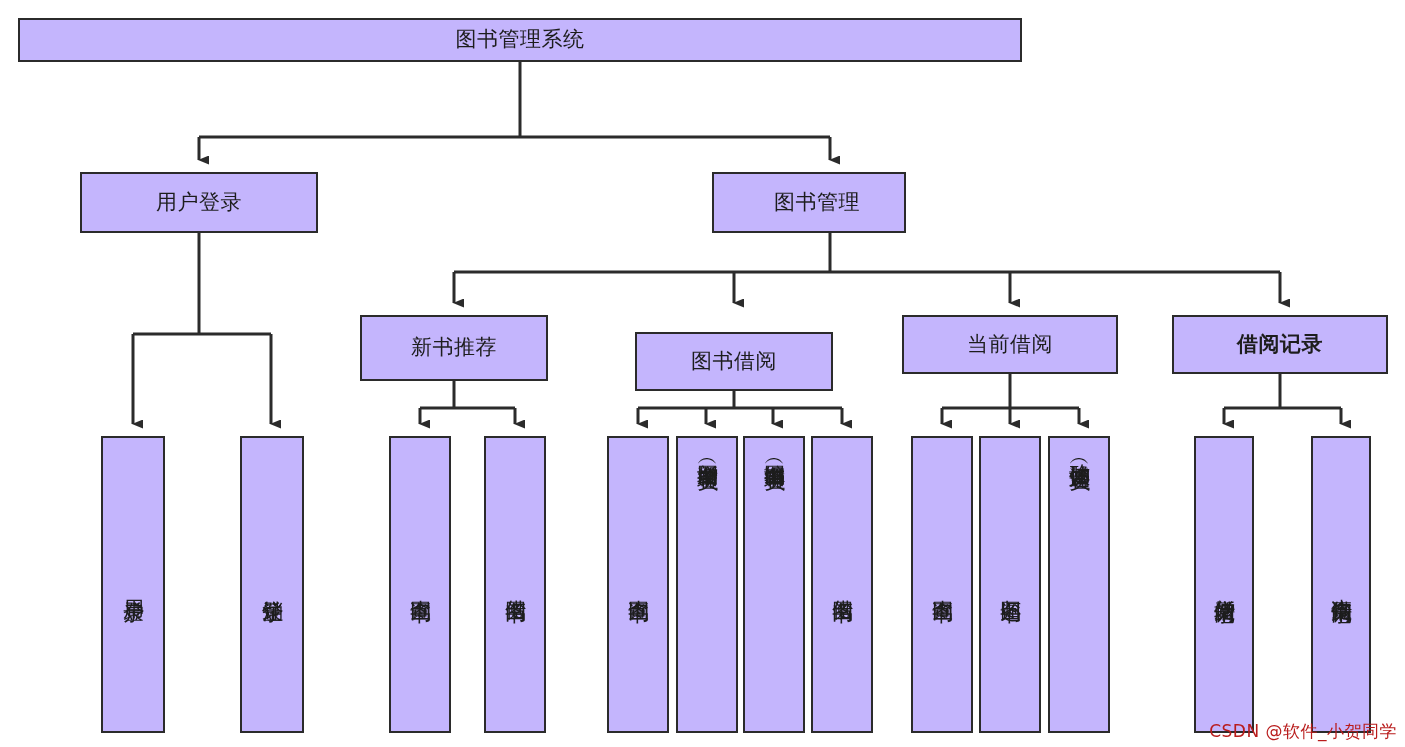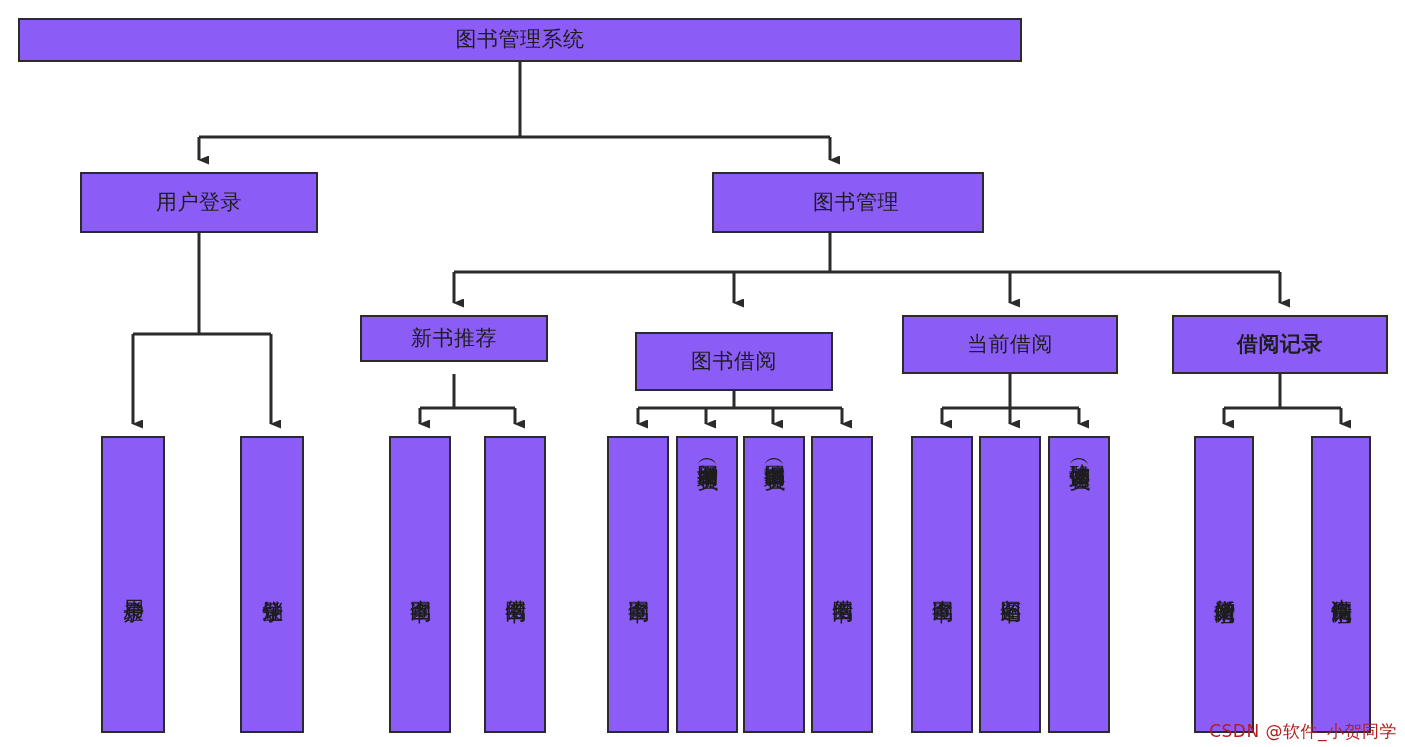--- a/index.html
+++ b/index.html
@@ -21,21 +21,21 @@
     position: absolute;
     left: 0;
     top: 0;
     width: 1405px;
     height: 747px;
   }
   .node-box {
     position: absolute;
     box-sizing: border-box;
     border: 2px solid #2b2b2b;
-    background: #8b5cf6;
+    background: #c4b5fd;
     display: flex;
     align-items: center;
     justify-content: center;
     color: #1d1d1d;
     overflow: hidden;
   }
   .node-h {
     font-size: 21px;
     letter-spacing: 0.5px;
     line-height: 1.1;
@@ -138,25 +138,25 @@
   </svg>
 
   <div class="node-box node-h" style="left:18px; top:18px; width:1004px; height:44px;">
     <span>图书管理系统</span>
   </div>
 
   <div class="node-box node-h" style="left:80px; top:172px; width:238px; height:61px;">
     <span>用户登录</span>
   </div>
 
-  <div class="node-box node-h" style="left:712px; top:172px; width:272px; height:61px;padding-left:16px;">
+  <div class="node-box node-h" style="left:712px; top:172px; width:194px; height:61px;padding-left:16px;">
     <span>图书管理</span>
   </div>
 
-  <div class="node-box node-h" style="left:360px; top:315px; width:188px; height:47px;">
+  <div class="node-box node-h" style="left:360px; top:315px; width:188px; height:66px;">
     <span>新书推荐</span>
   </div>
 
   <div class="node-box node-h" style="left:635px; top:332px; width:198px; height:59px;">
     <span>图书借阅</span>
   </div>
 
   <div class="node-box node-h" style="left:902px; top:315px; width:216px; height:59px;">
     <span>当前借阅</span>
   </div>

